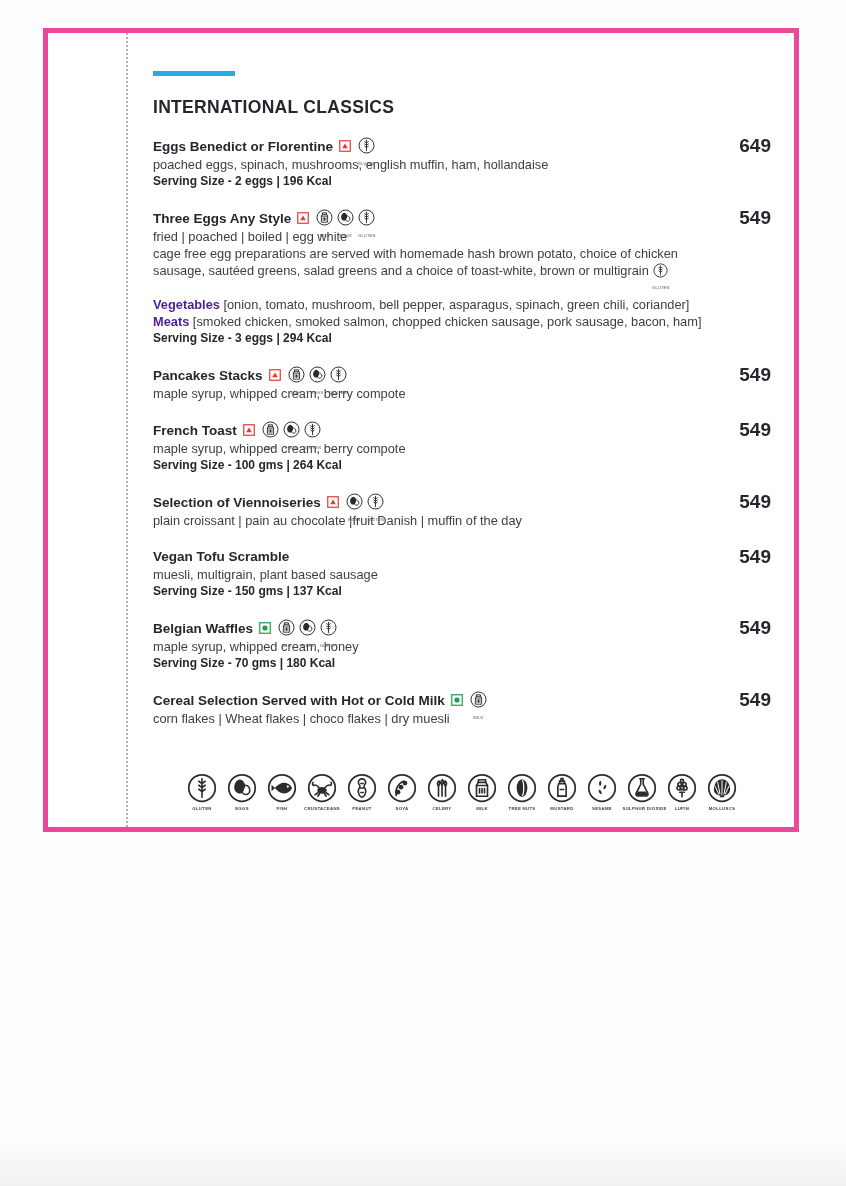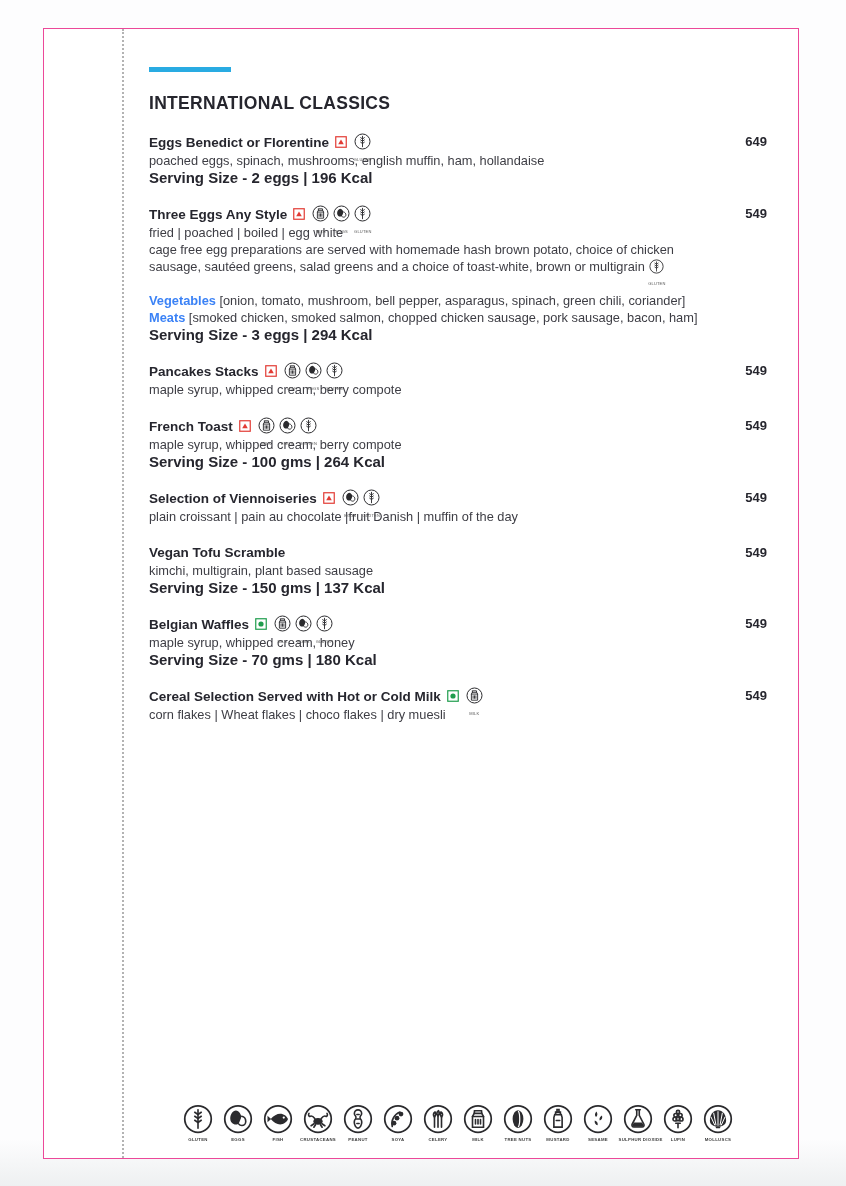--- a/index.html
+++ b/index.html
@@ -3,40 +3,40 @@
 <meta charset="utf-8">
 <style>
   html,body{margin:0;padding:0;}
   body{
     width:846px;height:1186px;position:relative;
     background:linear-gradient(#fdfdfe 0 96%, #eef0f1 100%);
     font-family:"Liberation Sans", sans-serif;
     -webkit-font-smoothing:antialiased;
   }
   .page{
-    position:absolute;left:43px;top:28px;width:756px;height:1131px;
-    background:#fff;border:1px solid #ec4899;box-sizing:border-box;
+    position:absolute;left:43px;top:28px;width:756px;height:804px;
+    background:#fff;border:5px solid #ec4899;box-sizing:border-box;
   }
   .dotted{
     position:absolute;left:78px;top:0;height:100%;width:0;
     border-left:2px dotted #b3b3b3;
   }
   .content{position:absolute;left:105px;top:38px;width:618px;}
   .accent-bar{width:82px;height:5px;background:#29ABE2;margin-bottom:21px;}
   .title{
     font-size:17.5px;font-weight:700;color:#26262e;letter-spacing:.3px;
     margin:0 0 19px 0;
   }
   .item{display:flex;align-items:flex-start;margin-bottom:19px;}
   .item-main{flex:1;padding-right:14px;}
-  .item-price{width:46px;text-align:right;font-weight:700;font-size:13px;color:#26262e;line-height:18px;}
+  .item-price{width:46px;text-align:right;font-weight:700;font-size:19px;color:#26262e;line-height:18px;}
   .item-head{font-size:13.5px;font-weight:700;color:#26262e;line-height:18px;}
   .desc-line{font-size:12.8px;color:#3d3d44;line-height:17px;}
-  .desc-line b{color:#3b82f6;}
-  .serving{font-size:15px;font-weight:700;color:#26262e;line-height:17px;}
+  .desc-line b{color:#4c1d95;}
+  .serving{font-size:12px;font-weight:700;color:#26262e;line-height:17px;}
   .sp{height:17px;}
   .marker{display:inline-block;width:12px;height:12px;margin:0 5px 0 6px;vertical-align:-1px;}
   .marker svg{display:block;}
   .alg{display:inline-block;position:relative;width:17px;height:17px;margin:0 2px;vertical-align:-3px;}
   .alg.sm{width:15px;height:15px;vertical-align:-3px;margin:0 1px;}
   .alg svg{display:block;}
   .alg .lb{
     position:absolute;top:100%;left:50%;transform:translateX(-50%);
     font-size:4px;font-weight:400;color:#555;letter-spacing:.2px;white-space:nowrap;margin-top:1px;
   }
@@ -166,21 +166,21 @@
                   <path d="M12 4.6v14.8" stroke="#2b2b2e" stroke-width="1.3" stroke-linecap="round" fill="none"></path>
                   <path d="M12 8.4L9.4 6.6M12 8.4l2.6-1.8M12 11.6L9.4 9.8M12 11.6l2.6-1.8M12 14.8L9.4 13M12 14.8l2.6-1.8" stroke="#2b2b2e" stroke-width="1.3" stroke-linecap="round" fill="none"></path>
                 </svg><span class="lb">GLUTEN</span></span></div>
             <div class="desc-line">plain croissant | pain au chocolate |fruit Danish | muffin of the day</div>
           </div>
           <div class="item-price">549</div>
         </div>
         <div class="item">
           <div class="item-main">
             <div class="item-head"><span>Vegan Tofu Scramble</span></div>
-            <div class="desc-line">kimchi, multigrain, plant based sausage</div>
+            <div class="desc-line">muesli, multigrain, plant based sausage</div>
             <div class="serving">Serving Size - 150 gms | 137 Kcal</div>
           </div>
           <div class="item-price">549</div>
         </div>
         <div class="item">
           <div class="item-main">
             <div class="item-head"><span>Belgian Waffles</span><span class="marker"><svg width="12" height="12" viewBox="0 0 24 24">
                   <rect x="1.5" y="1.5" width="21" height="21" fill="#fff" stroke="#1f9d4d" stroke-width="2.4"></rect>
                   <circle cx="12" cy="12" r="5.2" fill="#1f9d4d"></circle>
                 </svg></span><span class="alg"><svg width="17" height="17" viewBox="0 0 24 24" aria-hidden="true">

